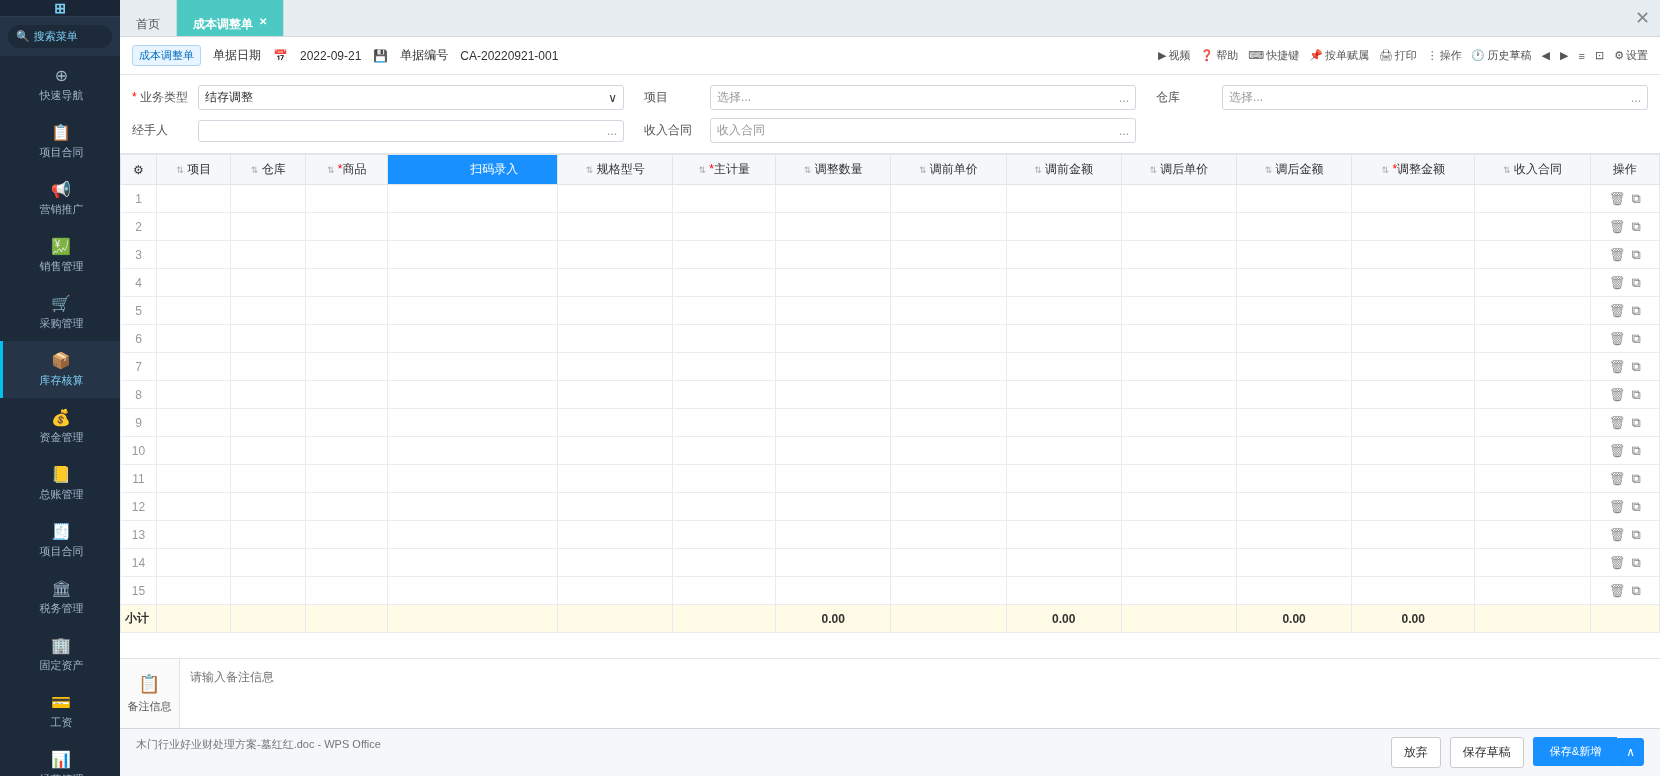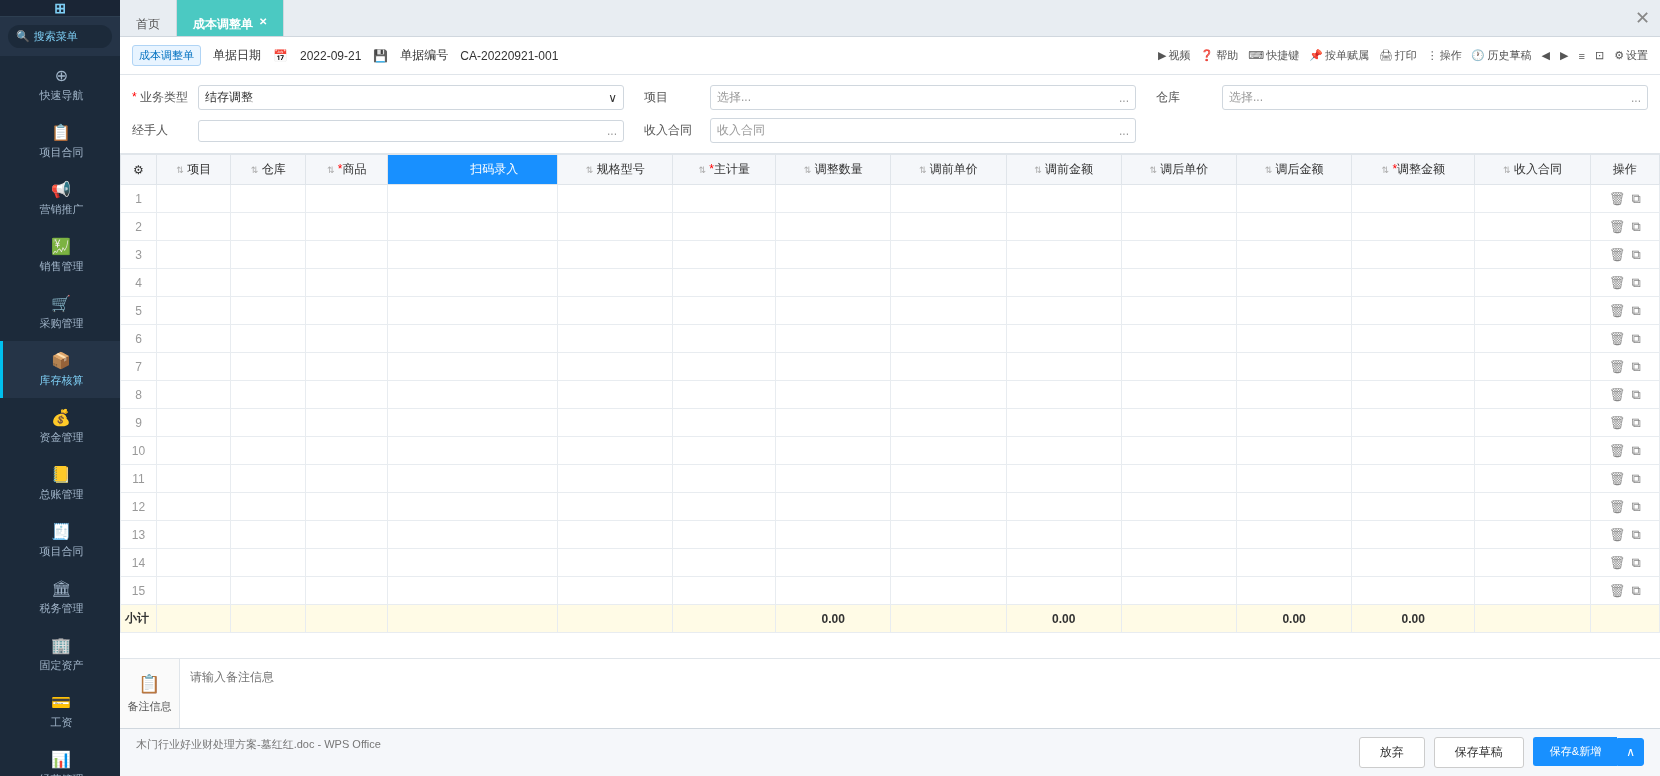--- a/index.html
+++ b/index.html
@@ -252,21 +252,21 @@
       padding: 8px 16px;
       gap: 9px;
       background: #f5f7fa;
     }
     .footer-left {
       margin-right: auto;
       color: #777;
       font-size: 11px;
     }
     .btn {
-      padding: 6px 20px;
+      padding: 6px 12px;
       border-radius: 3px;
       font-size: 12px;
       cursor: pointer;
       border: 1px solid #ccc;
       background: #fff;
       color: #333;
     }
     .btn-split {
       display: flex;
       align-items: center;

